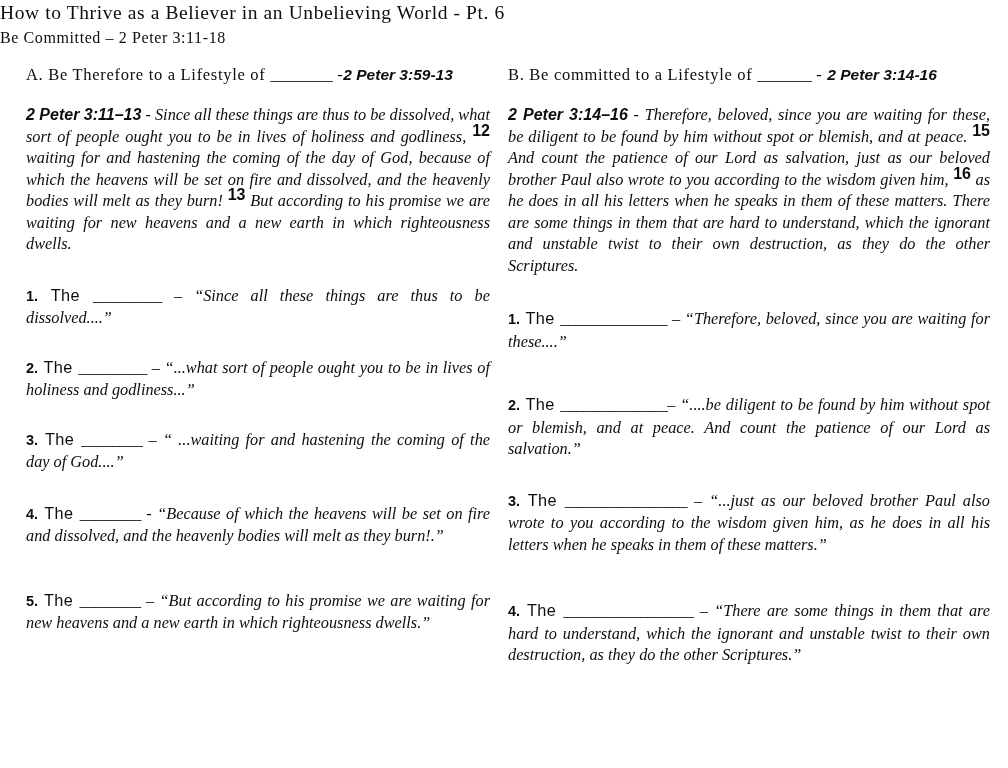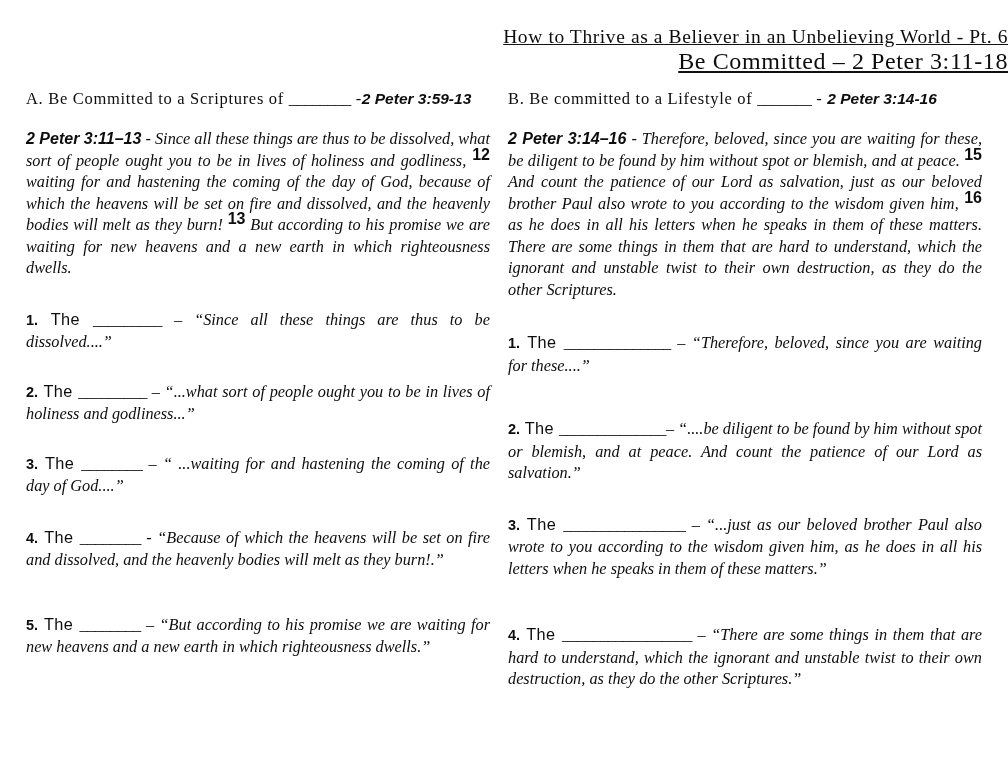--- a/index.html
+++ b/index.html
@@ -18,55 +18,53 @@
 
   .page {
     width: 1008px;
     height: 768px;
     position: relative;
     box-sizing: border-box;
   }
 
   
   .title-block {
-    text-align: right;
-    padding-top: 24px;
-    text-decoration: underline;
+    text-align: left;
   }
   .title-line {
     font-family: "Liberation Serif", "DejaVu Serif", serif;
     font-size: 19.5px;
     line-height: 25px;
     letter-spacing: 0.6px;
     color: #0d0d0d;
     white-space: nowrap;
   }
   .title-line.second {
-    font-size: 24px;
+    font-size: 16px;
   }
 
   
   .columns {
     display: flex;
     align-items: flex-start;
     padding: 0;
     margin-top: 14px;
   }
   .col {
     box-sizing: border-box;
   }
   .col-left {
     width: 500px;
     padding-left: 26px;
     padding-right: 10px;
   }
   .col-right {
     width: 508px;
     padding-left: 8px;
-    padding-right: 26px;
+    padding-right: 18px;
   }
 
   
   .section-heading {
     font-family: "Liberation Serif", "DejaVu Serif", serif;
     font-size: 16.5px;
     line-height: 22px;
     letter-spacing: 0.7px;
     white-space: nowrap;
     color: #0d0d0d;
@@ -153,21 +151,21 @@
   <div class="title-block">
     <div class="title-line">How to Thrive as a Believer in an Unbelieving World - Pt. 6</div>
     <div class="title-line second">Be Committed – 2 Peter 3:11-18</div>
   </div>
 
   <div class="columns">
 
     <div class="col col-left">
 
       <div class="section-heading">
-        <span>A. Be Committed to a Scriptures of </span><span class="blank">________</span><span> -</span><span class="ref">2 Peter 3:59-13</span>
+        <span>A. Be Therefore to a Lifestyle of </span><span class="blank">________</span><span> -</span><span class="ref">2 Peter 3:59-13</span>
       </div>
 
       <div class="passage">
         <span class="ref">2 Peter 3:11–13</span><span> - </span><span>Since all these things are thus to be dissolved, what sort of people ought you to be in lives of holiness and godliness, </span><span class="vnum">12</span><span> waiting for and hastening the coming of the day of God, because of which the heavens will be set on fire and dissolved, and the heavenly bodies will melt as they burn! </span><span class="vnum">13</span><span> But according to his promise we are waiting for new heavens and a new earth in which righteousness dwells.</span>
       </div>
 
       <div class="point p1">
         <span class="num">1.</span><span class="lead"> The </span><span class="blank">_________</span><span> – </span><span class="quote">“Since all these things are thus to be dissolved....”</span>
       </div>
 

